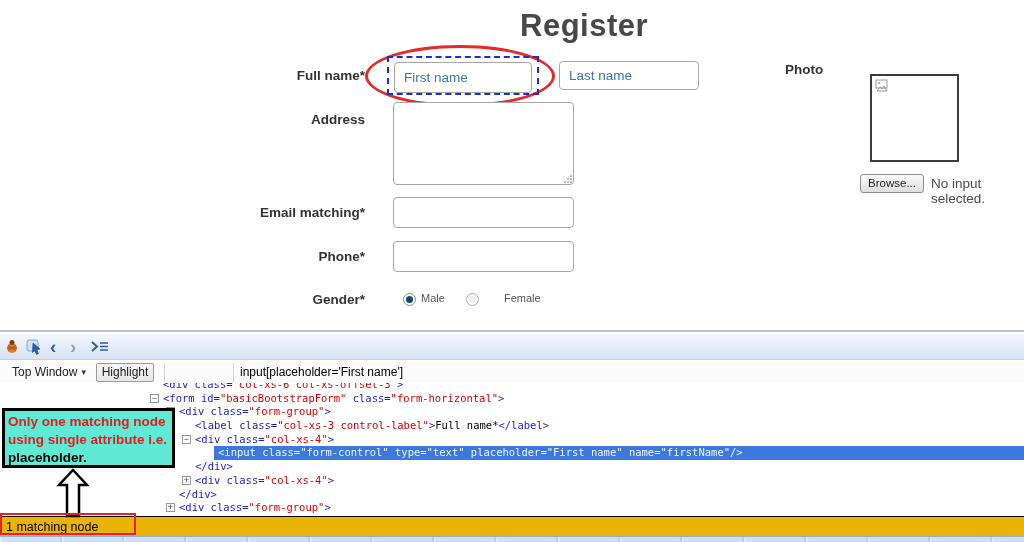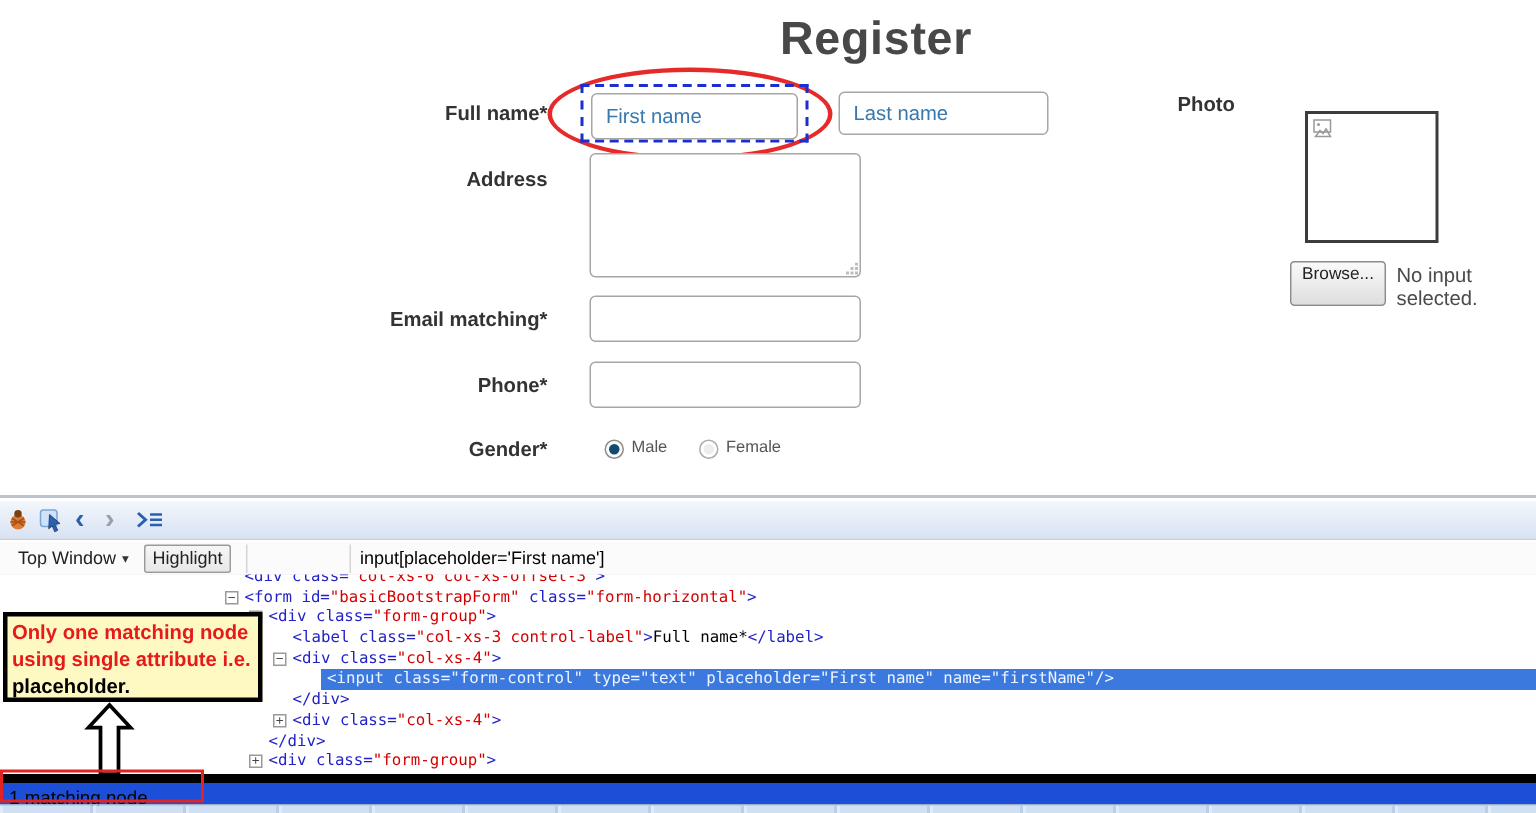--- a/index.html
+++ b/index.html
@@ -20,21 +20,21 @@
   #address-ta { left:393px; top:102px; width:181px; height:83px; resize:none; }
   .grip { right:3px; bottom:3px; }
   #email-input { left:393px; top:197px; width:181px; height:31px; }
   #phone-input { left:393px; top:241px; width:181px; height:31px; }
   .radio { width:13px; height:13px; border:1px solid #8e8e8e; border-radius:50%; background:#fbfbfb; }
   .radio.sel::after { content:""; display:block; width:7px; height:7px; margin:2px; border-radius:50%; background:#124a6e; }
   .radio.unsel { background:#ededed; border-color:#adadad; box-shadow:inset 0 0 0 2px #fff; }
   .radio-lbl { font-size:11px; color:#555; }
   #photo-label { left:785px; top:62px; font-size:13.5px; font-weight:bold; color:#333; }
   #photo-box { left:870px; top:74px; width:89px; height:88px; border:2px solid #3c3c3c; background:#fff; }
-  #browse-btn { left:860px; top:174px; width:64px; height:30px; border:1px solid #8b8b8b; border-radius:3px;
+  #browse-btn { left:860px; top:174px; width:64px; height:19px; border:1px solid #8b8b8b; border-radius:3px;
                 background:linear-gradient(#fafafa,#dedede); font-size:11.5px; color:#222; text-align:center;
                 line-height:17px; font-family:"Liberation Sans",sans-serif; }
   #no-file { left:931px; top:176px; font-size:13.5px; color:#4a4a4a; }
 
   
   #fb-panel { left:0; top:330px; width:1024px; height:212px; background:#fff; border-top:2px solid #bcc3cf; }
   #tabbar { left:0; top:2px; width:1024px; height:26px;
             background:linear-gradient(#f3f7fd,#d8e2f2); border-bottom:1px solid #c3cede; }
   .tb-icon { top:4px; height:17px; display:flex; align-items:center; cursor:default; }
   .chevron { font-size:19px; font-weight:bold; line-height:15px; }
@@ -53,27 +53,27 @@
 
   #tree { left:0; top:51px; width:1024px; height:133px; overflow:hidden; background:#fff; position:absolute; }
   .tree-line { position:relative; line-height:13.7px; height:13.7px; font-family:"DejaVu Sans Mono","Liberation Mono",monospace;
                font-size:10.5px; white-space:pre; }
   .tree-line.clip-top { margin-top:-5px; }
   .tree-line.hl { background:linear-gradient(90deg,#fff 214px,#3b79de 214px); }
   .exp { position:absolute; top:2px; width:9px; height:9px; border:1px solid #9a9a9a; background:#fff; color:#444;
          font-size:9px; line-height:7px; text-align:center; font-family:"Liberation Sans",sans-serif; }
   .c-tag { color:#2222c8; } .c-val { color:#d40000; } .c-txt { color:#000; } .c-hl { color:#eef4ff; }
 
-  #statusbar { left:0; top:184px; width:1024px; height:20px; background:#1d4ed8; border-top:6px solid #000000; }
+  #statusbar { left:0; top:184px; width:1024px; height:20px; background:#eab308; border-top:1px solid #000000; }
   #status-text { left:6px; top:3px; font-size:12.5px; color:#000; position:absolute; }
   #taskbar { left:0; top:204px; width:1024px; height:8px;
              background:repeating-linear-gradient(90deg,#dfeafa 0 2px,#cfe0f5 2px 60px,#b9cfe9 60px 62px); border-top:1px solid #9ab0cc; }
 
   
-  #note-box { left:2px; top:408px; width:173px; height:60px; background:#fef9c3; border:3px solid #000;
+  #note-box { left:2px; top:408px; width:173px; height:60px; background:#5eead4; border:3px solid #000;
               padding:2px 3px; font-size:13.5px; font-weight:bold; line-height:1.32; z-index:20; }
   #note-box .red { color:#e51b1b; } #note-box .blk { color:#000; }
   #note-arrow { left:56px; top:468px; z-index:20; }
   #match-rect { left:0px; top:513px; width:136px; height:22px; border:2px solid #e32222; z-index:21; }
 </style>
 </head>
 <body>
 
 <div class="abs" id="page-title">Register</div>
 
@@ -99,21 +99,21 @@
 <div class="abs form-label" style="top:205px;">Email matching*</div>
 <input class="abs txt-input" id="email-input" style="">
 
 <div class="abs form-label" style="top:249px;">Phone*</div>
 <input class="abs txt-input" id="phone-input" style="">
 
 <div class="abs form-label" style="top:292px;">Gender*</div>
 <div class="abs radio sel" style="left:403px; top:293px;"></div>
 <div class="abs radio-lbl" style="left:421px; top:292px;">Male</div>
 <div class="abs radio unsel" style="left:466px; top:293px;"></div>
-<div class="abs radio-lbl" style="left:484px; top:292px;">Female</div>
+<div class="abs radio-lbl" style="left:504px; top:292px;">Female</div>
 
 <div class="abs" id="photo-label">Photo</div>
 <div class="abs" id="photo-box">
   <svg width="14" height="13" style="position:absolute; left:3px; top:3px;">
     <rect x="1" y="1" width="11" height="8" fill="none" stroke="#999" stroke-width="1"></rect>
     <path d="M2 12 L5 8 L7 10 L9 7 L12 12 Z" fill="none" stroke="#999" stroke-width="1"></path>
     <circle cx="4" cy="4" r="1" fill="#999"></circle>
   </svg>
 </div>
 <div class="abs" id="browse-btn">Browse...</div>

